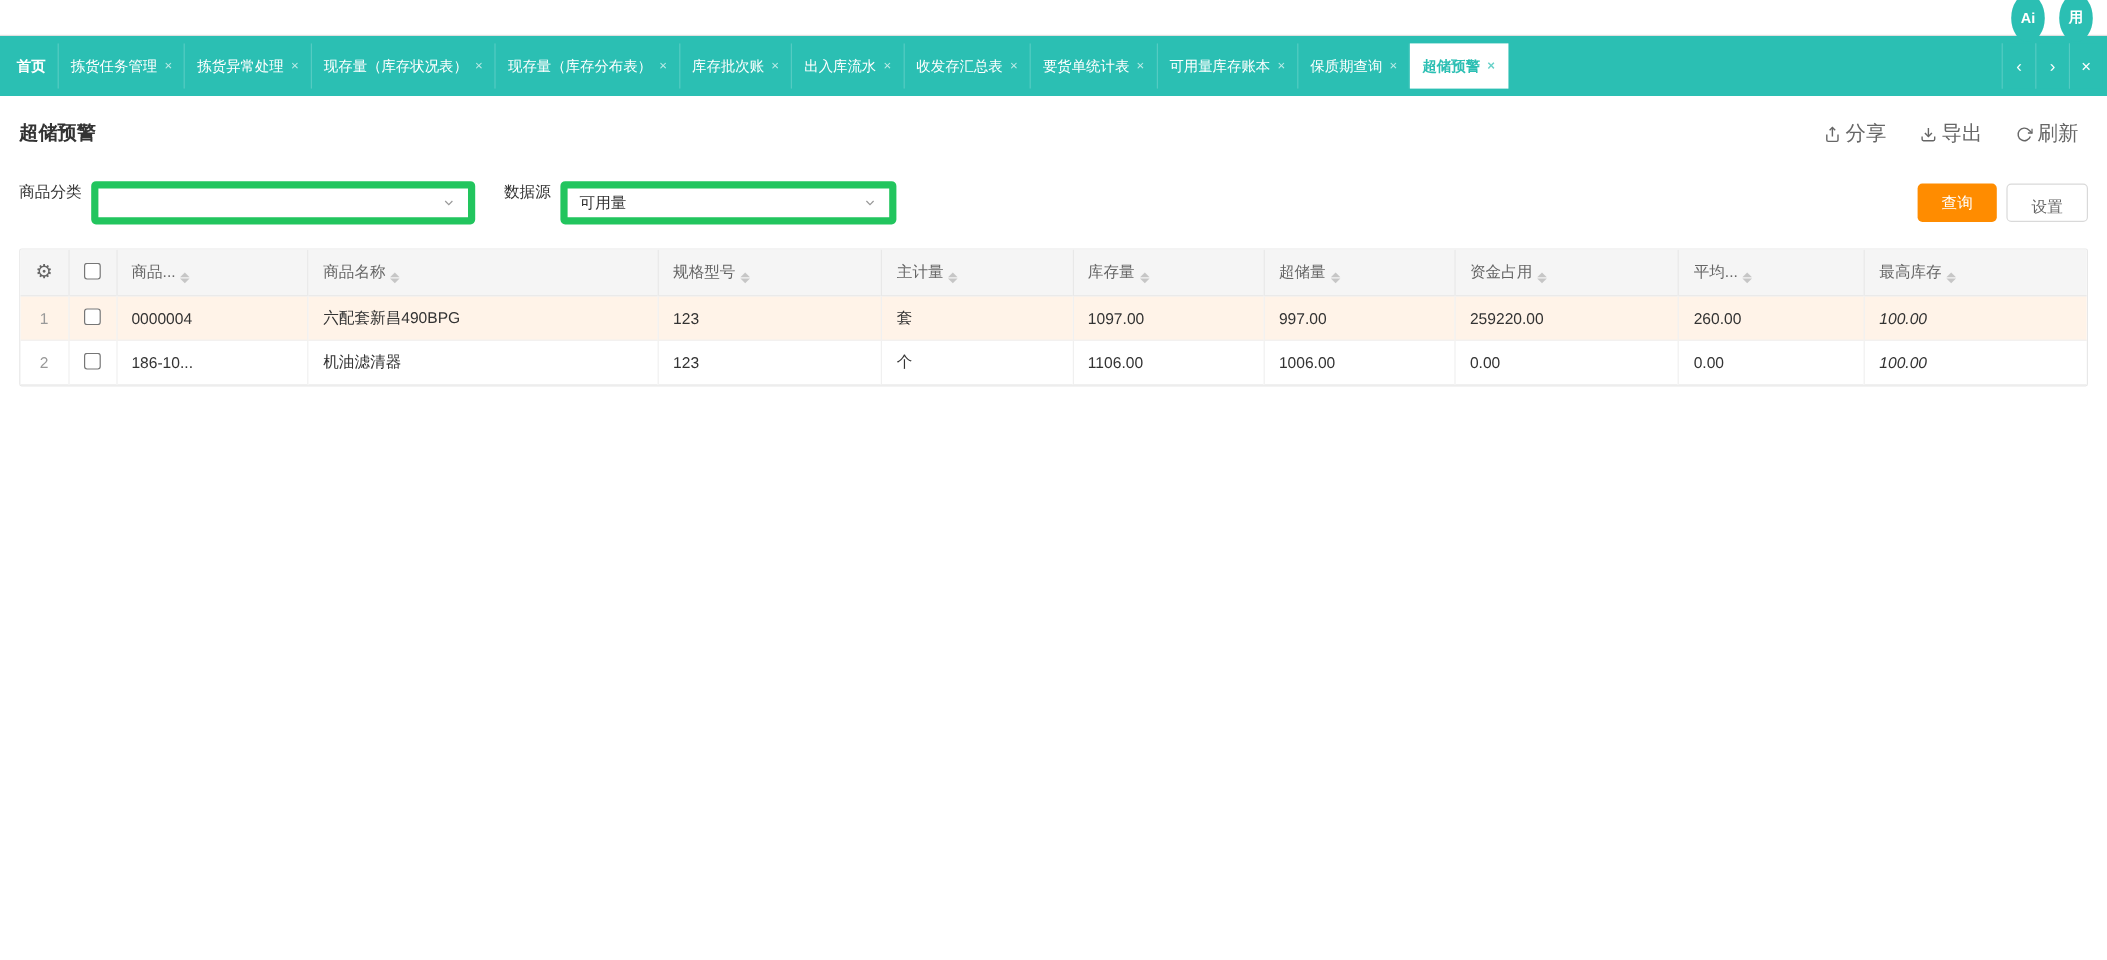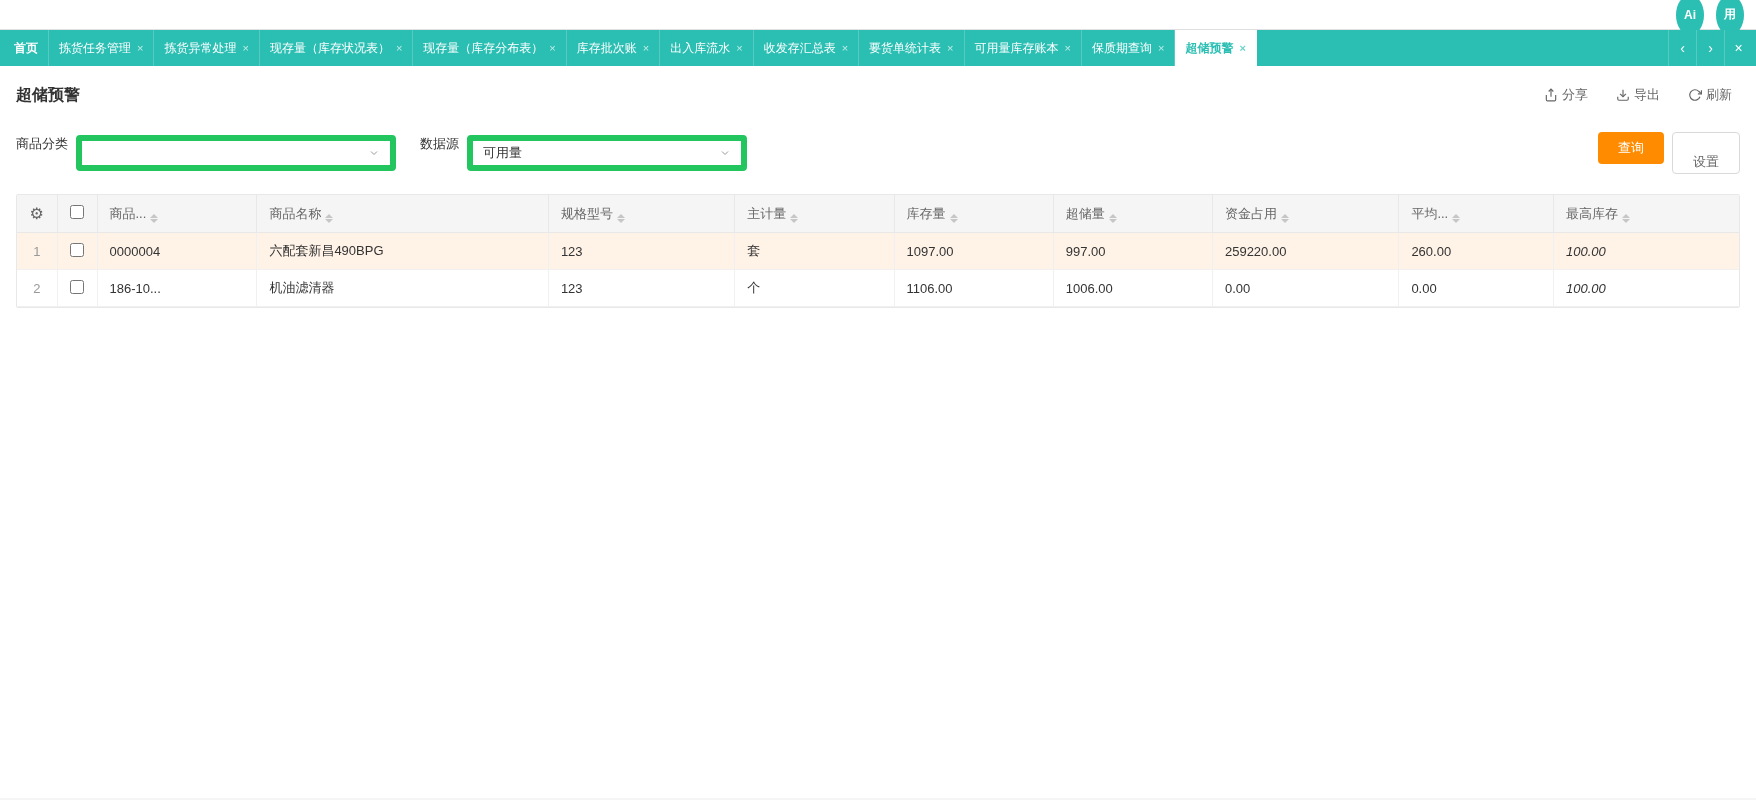--- a/index.html
+++ b/index.html
@@ -3,21 +3,21 @@
   <meta charset="utf-8">
   <style>
     * { box-sizing: border-box; margin: 0; padding: 0; }
     body { font-family: 'Microsoft YaHei', Arial, sans-serif; font-size: 13px; background: #f5f5f5; color: #333; }
 
     
     .nav-bar {
       display: flex;
       align-items: center;
       background: #2bbfb3;
-      height: 36px;
+      height: 50px;
       padding: 16px 4px;
       overflow: hidden;
     }
     .nav-tab {
       display: flex;
       align-items: center;
       padding: 0 10px;
       height: 38px;
       color: #fff;
       font-size: 12px;
@@ -100,21 +100,21 @@
     .header-actions {
       display: flex;
       gap: 12px;
       align-items: center;
     }
     .action-btn {
       display: flex;
       align-items: center;
       gap: 4px;
       color: #666;
-      font-size: 13px;
+      font-size: 17px;
       cursor: pointer;
       padding: 4px 8px;
       border-radius: 3px;
     }
 
     
     .filter-row {
       display: flex;
       align-items: center;
       gap: 24px;
@@ -159,21 +159,21 @@
       padding: 6px 20px;
       border-radius: 4px;
       font-size: 13px;
       cursor: pointer;
       height: 32px;
     }
     .btn-default {
       background: #fff;
       color: #666;
       border: 1px solid #d9d9d9;
-      padding: 20px 20px;
+      padding: 10px 20px;
       border-radius: 4px;
       font-size: 13px;
       cursor: pointer;
       height: 32px;
     }
 
     
     .table-container {
       border: 1px solid #e8e8e8;
       border-radius: 2px;

